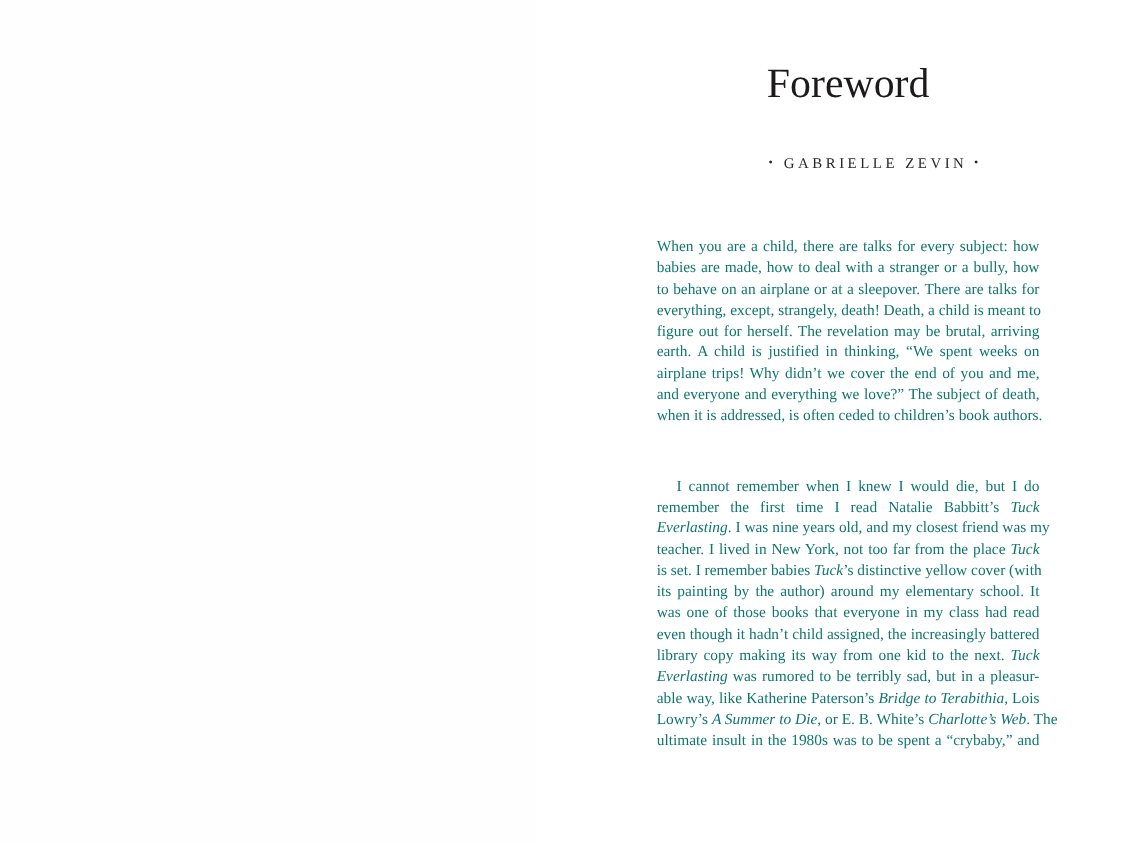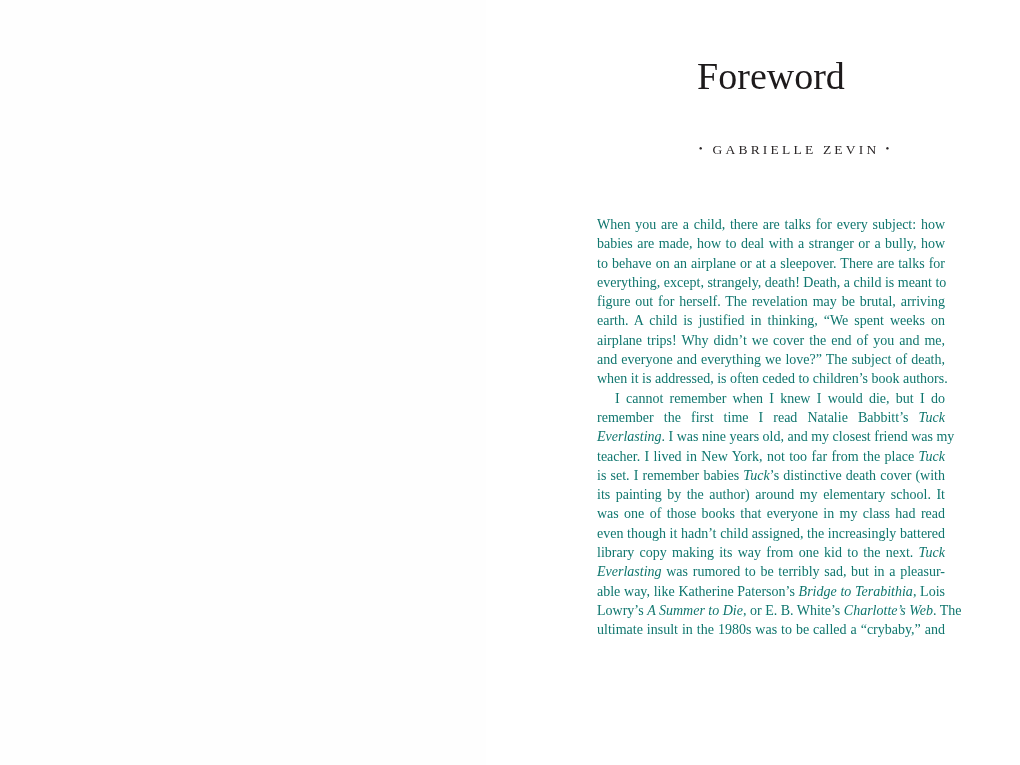--- a/index.html
+++ b/index.html
@@ -78,20 +78,21 @@
       text-align: justify;
       text-align-last: justify;
       height: 19.3px;
       overflow: visible;
     }
     .line.last-line {
       text-align-last: justify;
     }
     .line.indent {
       text-indent: 18px;
+      margin-top: 44px;
     }
     .line em {
     }
   </style>
 </head>
 <body>
 
 <div class="spread">
   <div class="page page-left"></div>
   <div class="page page-right"></div>
@@ -109,23 +110,23 @@
       <span class="line"><span>everything, except, strangely, death! Death, a child is meant to</span></span>
       <span class="line"><span>figure out for herself. The revelation may be brutal, arriving</span></span>
       <span class="line"><span>earth. A child is justified in thinking, “We spent weeks on</span></span>
       <span class="line"><span>airplane trips! Why didn’t we cover the end of you and me,</span></span>
       <span class="line"><span>and everyone and everything we love?” The subject of death,</span></span>
       <span class="line"><span>when it is addressed, is often ceded to children’s book authors.</span></span>
       <span class="line indent"><span>I cannot remember when I knew I would die, but I do</span></span>
       <span class="line"><span>remember the first time I read Natalie Babbitt’s </span><em>Tuck</em></span>
       <span class="line"><em>Everlasting</em><span>. I was nine years old, and my closest friend was my</span></span>
       <span class="line"><span>teacher. I lived in New York, not too far from the place </span><em>Tuck</em></span>
-      <span class="line"><span>is set. I remember babies </span><em>Tuck</em><span>’s distinctive death cover (with</span></span>
+      <span class="line"><span>is set. I remember babies </span><em>Tuck</em><span>’s distinctive yellow cover (with</span></span>
       <span class="line"><span>its painting by the author) around my elementary school. It</span></span>
       <span class="line"><span>was one of those books that everyone in my class had read</span></span>
       <span class="line"><span>even though it hadn’t child assigned, the increasingly battered</span></span>
       <span class="line"><span>library copy making its way from one kid to the next. </span><em>Tuck</em></span>
       <span class="line"><em>Everlasting</em><span> was rumored to be terribly sad, but in a pleasur-</span></span>
       <span class="line"><span>able way, like Katherine Paterson’s </span><em>Bridge to Terabithia</em><span>, Lois</span></span>
       <span class="line"><span>Lowry’s </span><em>A Summer to Die</em><span>, or E. B. White’s </span><em>Charlotte’s Web</em><span>. The</span></span>
-      <span class="line last-line"><span>ultimate insult in the 1980s was to be called a “crybaby,” and</span></span>
+      <span class="line last-line"><span>ultimate insult in the 1980s was to be spent a “crybaby,” and</span></span>
     </div>
 </div>
 
 </body></html>

